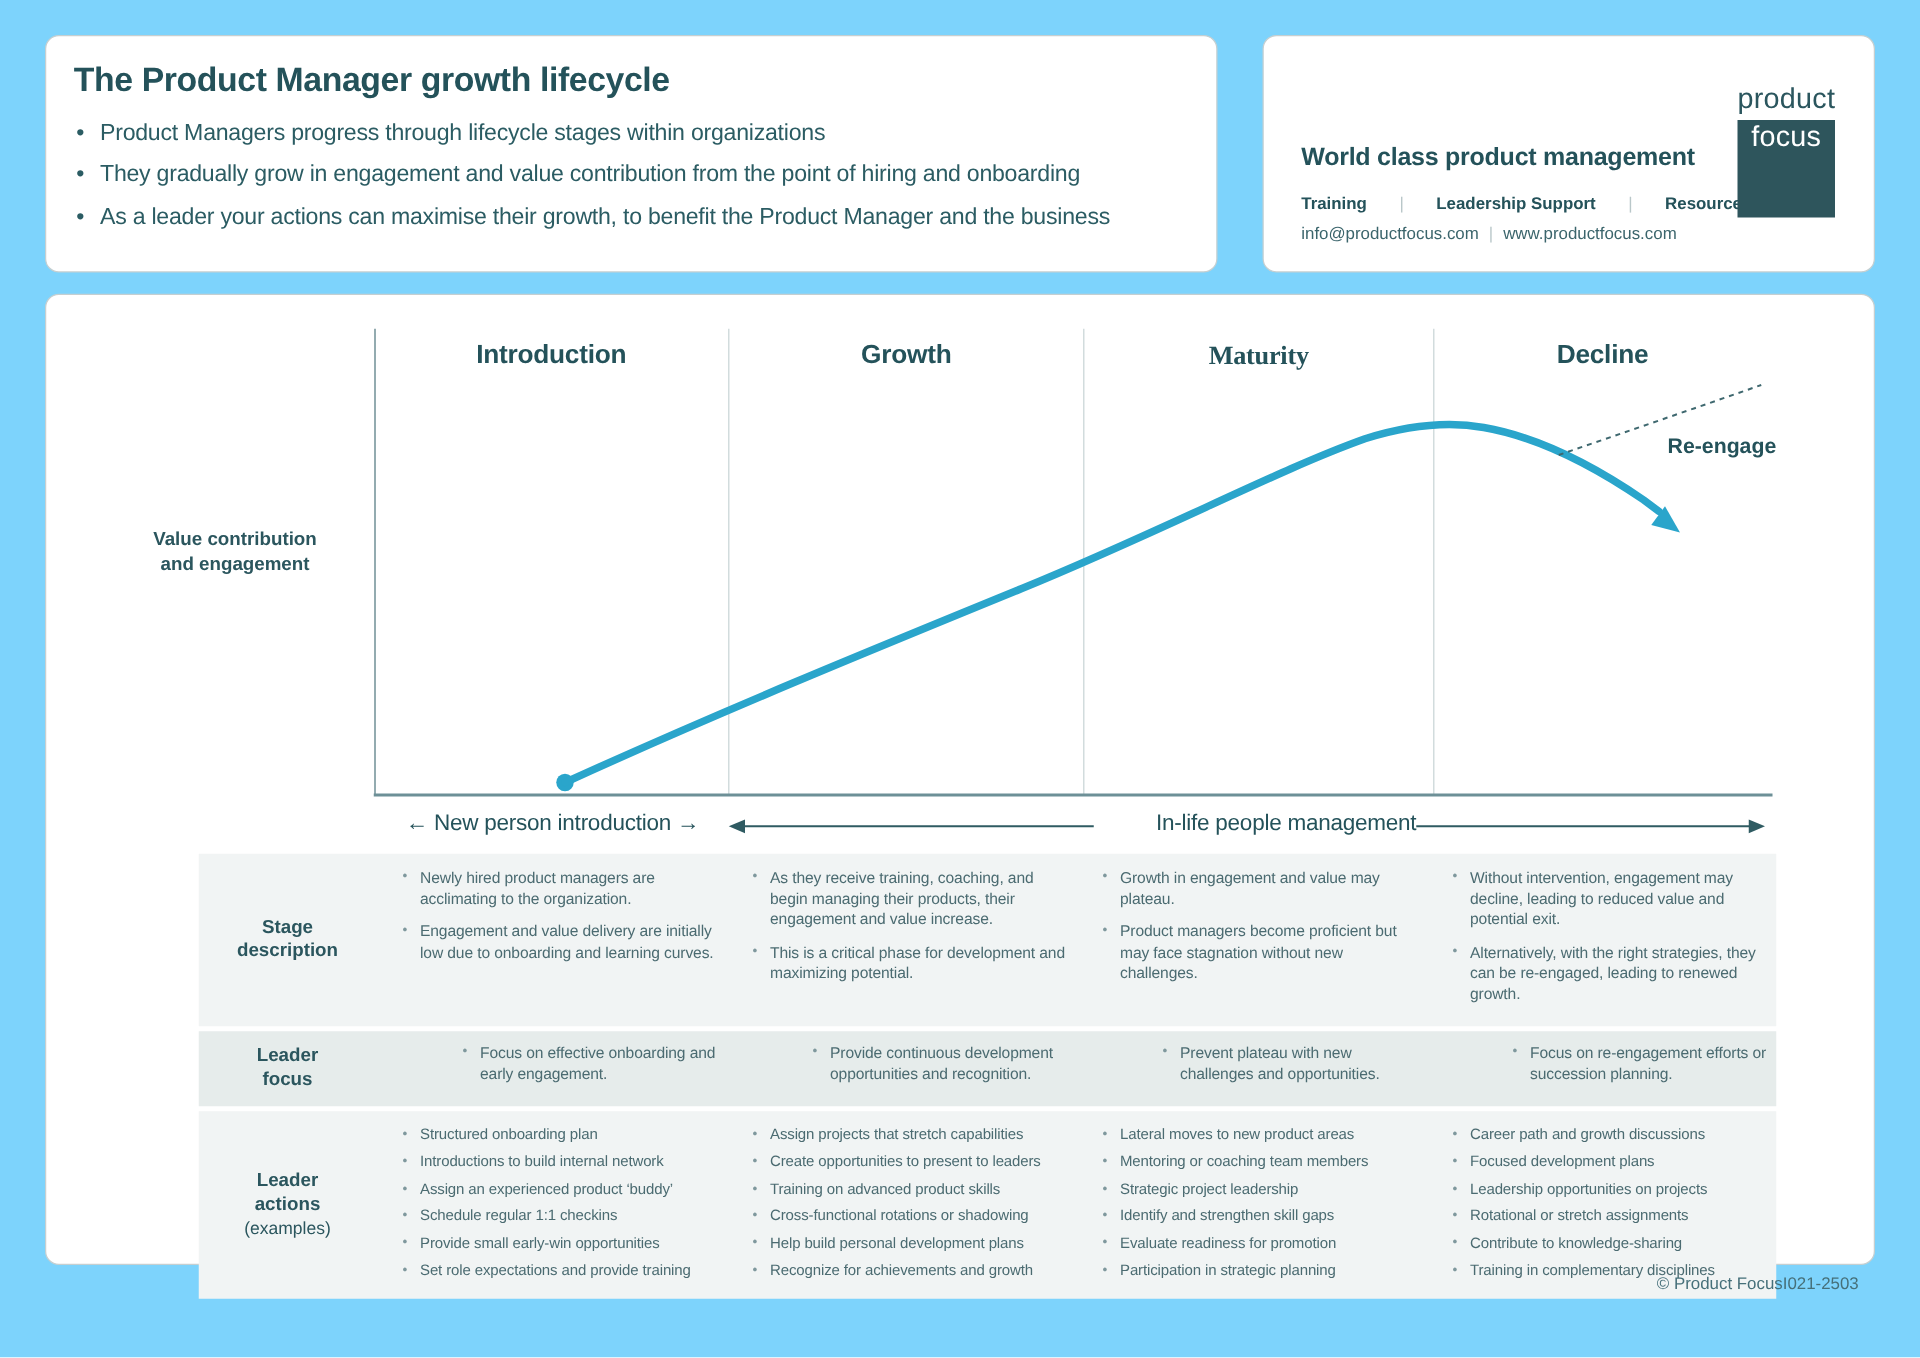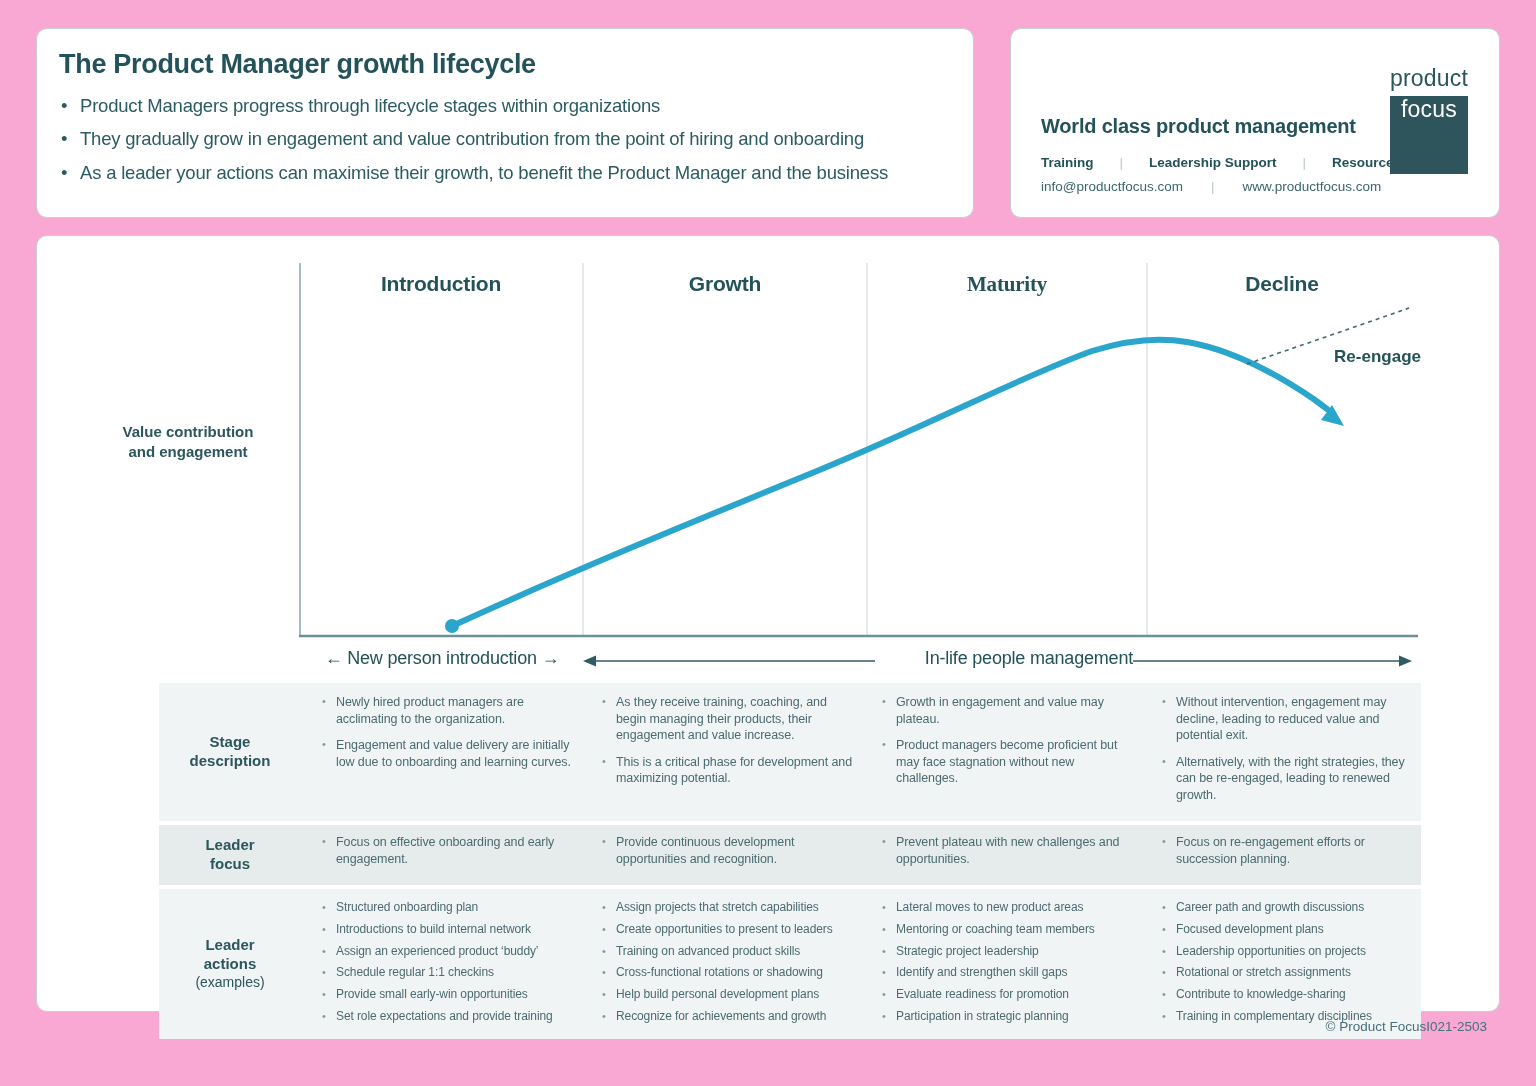--- a/index.html
+++ b/index.html
@@ -9,58 +9,58 @@
     --accent:#2aa5cb;
     --row-light:#f1f4f4;
     --row-mid:#e6eceb;
     --box-border:#c5cfd1;
     --divider:#d2dcdd;
     --axis:#6d9097;
   }
   *{margin:0;padding:0;box-sizing:border-box;}
   html,body{background:#ffffff;}
   body{font-family:"Liberation Sans",sans-serif;color:var(--teal-body);}
-  .page{position:relative;width:1536px;height:1086px;background:#f9a8d4;overflow:hidden;}
+  .page{position:relative;width:1536px;height:1086px;background:#7dd3fc;overflow:hidden;}
   .box{position:absolute;background:#fff;border:1.5px solid var(--box-border);border-radius:11px;}
 
   
   .header-box{left:36px;top:28px;width:938px;height:190px;padding:20px 22px;}
   .page-title{font-size:27px;font-weight:bold;color:var(--teal-dark);letter-spacing:-0.3px;margin-bottom:16px;}
   .header-bullets{list-style:none;}
   .header-bullets li{position:relative;padding-left:21px;font-size:18.5px;letter-spacing:-0.2px;color:var(--teal-body);margin-bottom:13px;line-height:1.1;}
   .header-bullets li::before{content:"•";position:absolute;left:2px;top:0;color:var(--teal-body);}
 
   
   .brand-box{left:1010px;top:28px;width:490px;height:190px;}
   .brand-text{position:absolute;left:30px;top:86px;}
   .brand-tagline{font-size:20px;font-weight:bold;color:var(--teal-dark);letter-spacing:-0.2px;margin-bottom:17px;}
   .brand-nav{display:flex;align-items:center;gap:26px;font-size:13.5px;font-weight:bold;color:var(--teal-dark);margin-bottom:9px;}
   .brand-nav .sep{color:#b9c7c9;font-weight:normal;}
-  .brand-contact{display:flex;align-items:center;gap:28px;font-size:13.5px;color:#3b656c;}
+  .brand-contact{display:flex;align-items:center;gap:8px;font-size:13.5px;color:#3b656c;}
   .brand-contact .sep{color:#b9c7c9;}
   .logo{position:absolute;right:31px;top:36px;width:78px;}
   .logo-top{font-size:23px;color:#2b565e;margin-bottom:4px;letter-spacing:0.2px;}
   .logo-square{width:78px;height:78px;background:#2e555c;display:flex;align-items:flex-start;justify-content:center;}
   .logo-bottom{font-size:23px;color:#ffffff;letter-spacing:0.2px;}
 
   
   .main-box{left:36px;top:235px;width:1464px;height:777px;}
   .chart-svg{position:absolute;left:0;top:0;width:1464px;height:777px;}
   .stage-label{position:absolute;top:36px;transform:translateX(-50%);font-size:21px;font-weight:bold;color:var(--teal-dark);letter-spacing:-0.2px;}
   .y-label{position:absolute;left:61px;top:186px;width:180px;text-align:center;font-size:15px;font-weight:bold;color:#2b565e;line-height:1.35;}
   .reengage{position:absolute;left:1254px;top:111px;width:130px;text-align:right;font-size:17px;font-weight:bold;color:var(--teal-dark);}
   .caption{position:absolute;top:412px;font-size:18px;font-weight:normal;color:var(--teal-dark);text-align:center;letter-spacing:-0.2px;}
   .caption-1{left:260px;width:290px;}
   .caption-2{left:838px;width:258px;text-align:right;}
 
   
   .stage-table{position:absolute;left:122px;top:447px;width:1262px;}
   .t-row{display:grid;grid-template-columns:142px repeat(4,1fr);margin-bottom:4px;}
   .t-row.light{background:var(--row-light);}
-  .t-row.mid{background:var(--row-mid);}
+  .t-row.mid{background:var(--row-mid);gap:48px;}
   .row-1{min-height:116px;}
   .row-2{min-height:49px;}
   .row-3{min-height:138px;margin-bottom:0;}
   .row-header{display:flex;flex-direction:column;align-items:center;justify-content:center;text-align:center;font-size:15px;font-weight:bold;color:#2b565e;line-height:1.25;padding:6px 4px;}
   .row-header .hdr{max-width:88px;}
   .row-header .sub{font-weight:normal;font-size:14px;}
   .t-cell{padding:11px 4px 8px 20px;}
   .row-2 .t-cell{padding-top:9px;}
   .cell-list{list-style:none;}
   .cell-list li{position:relative;padding-left:15px;font-size:12.5px;color:var(--teal-table);line-height:1.32;margin-bottom:10px;letter-spacing:-0.1px;}

